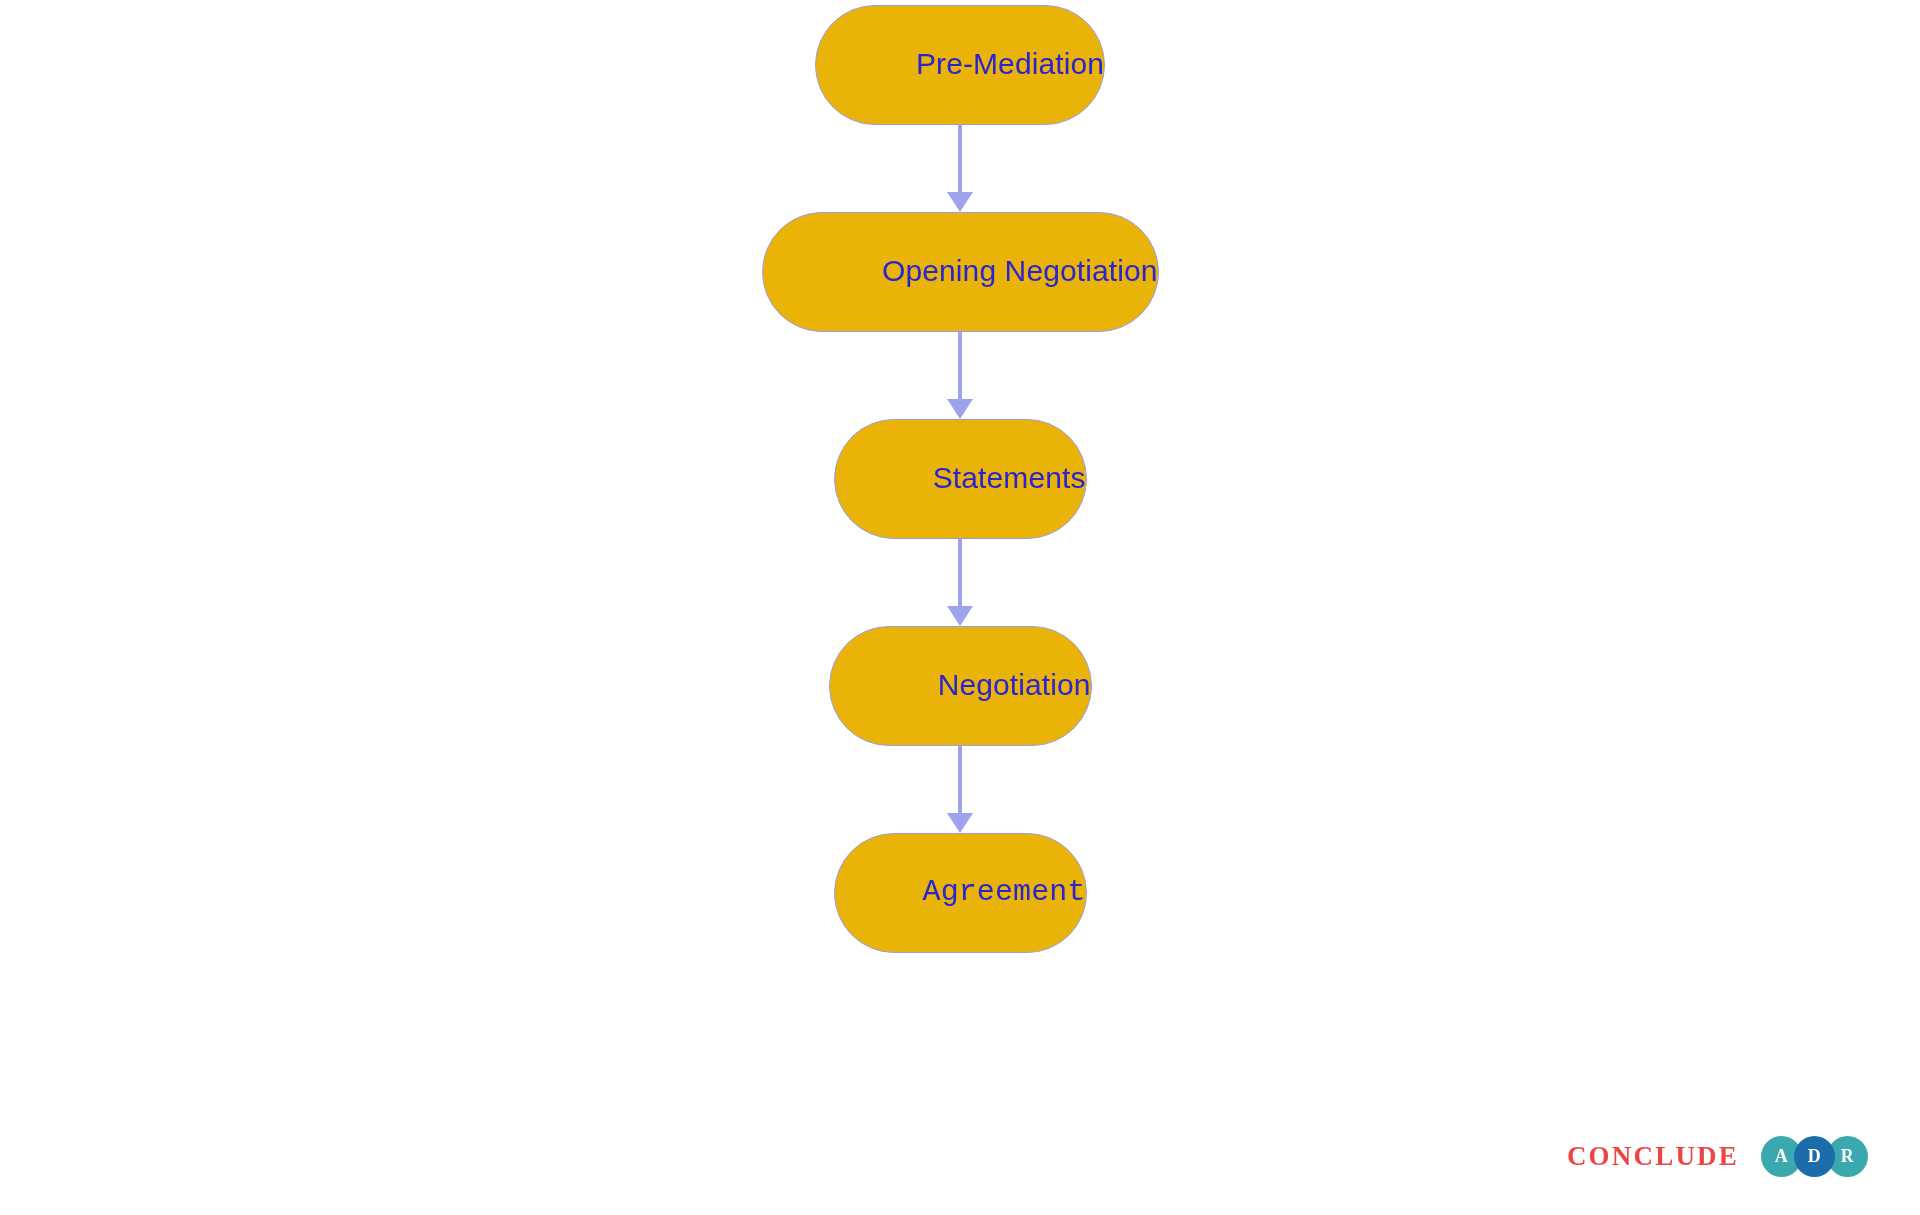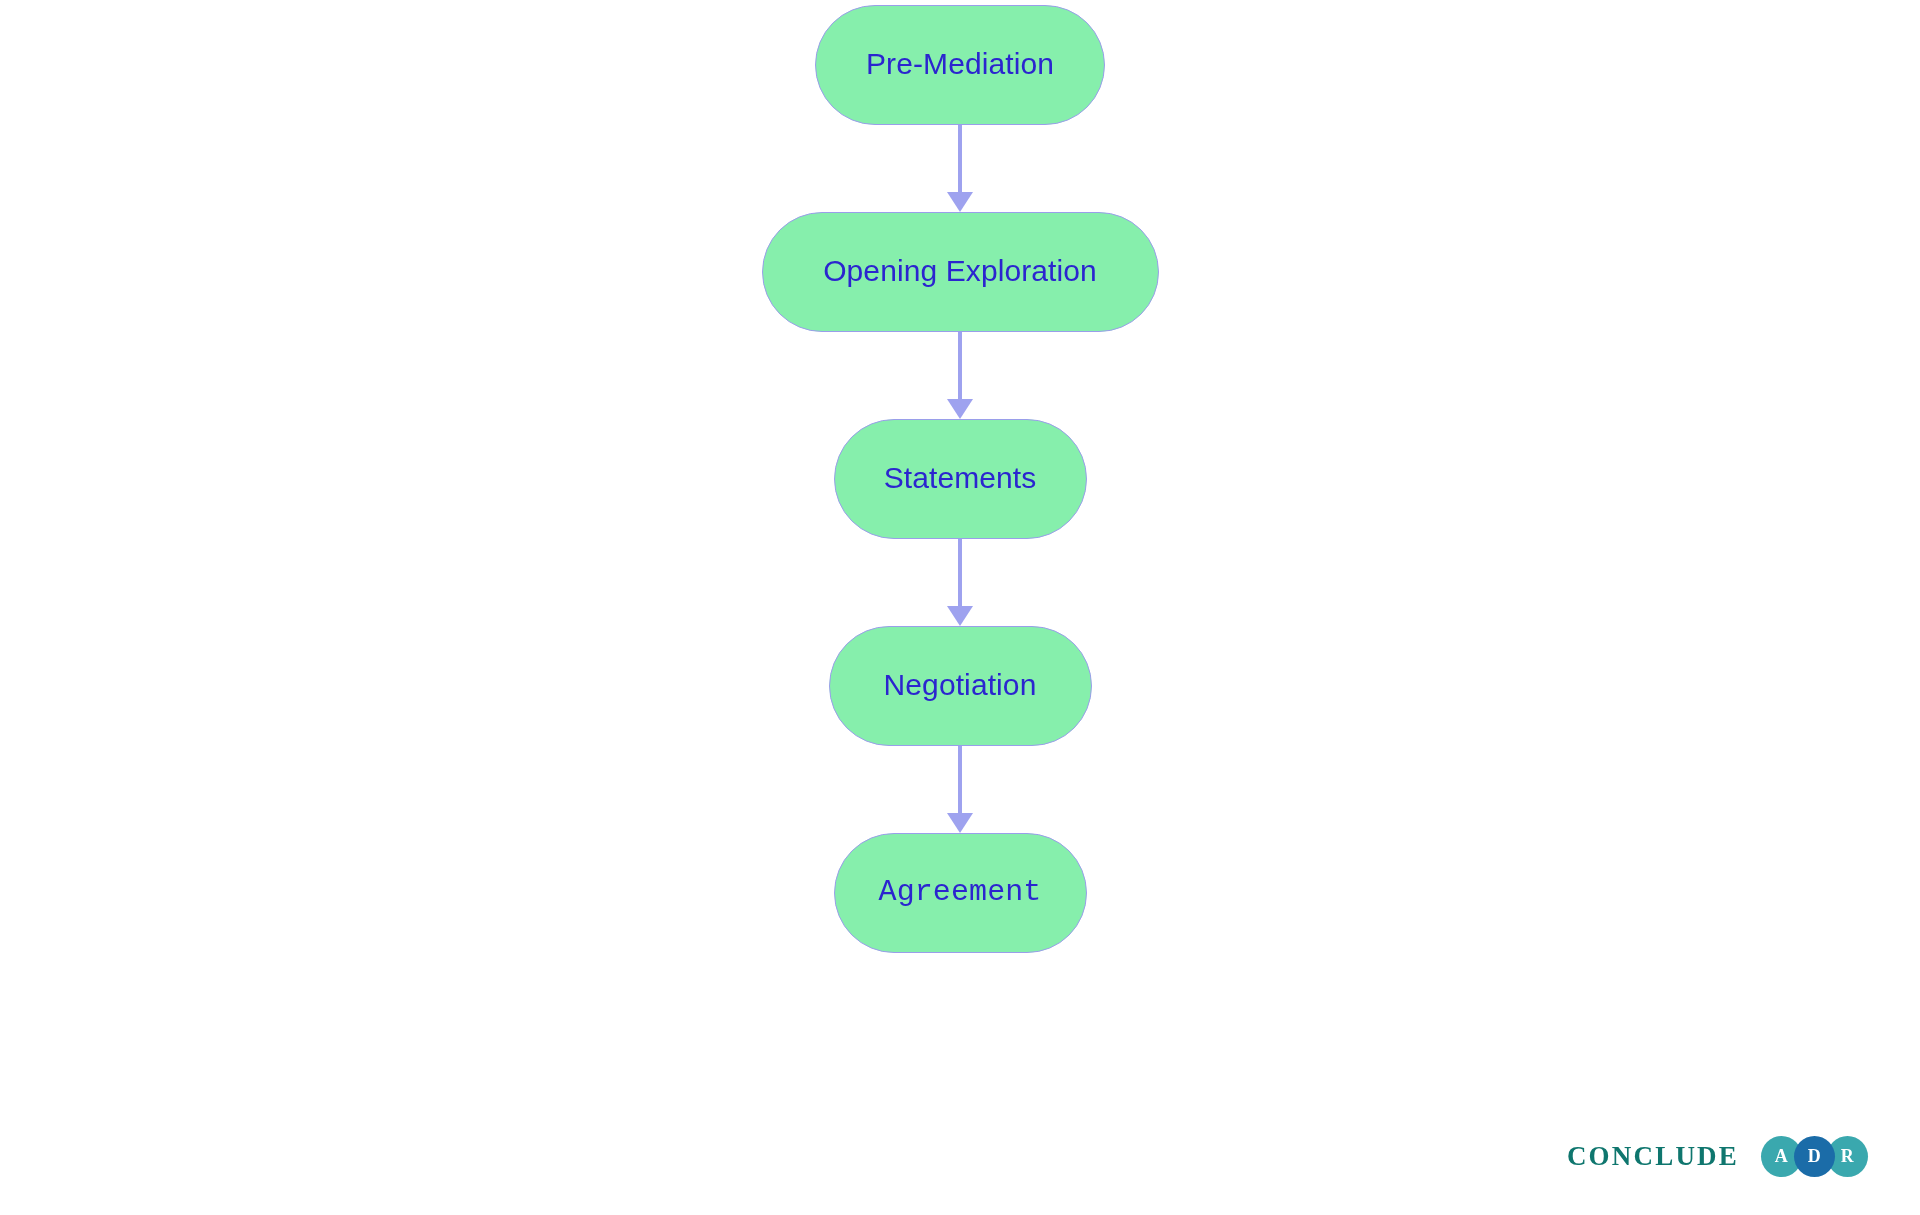--- a/index.html
+++ b/index.html
@@ -28,27 +28,27 @@
     left: 0;
     top: 0;
     width: 1920px;
     display: flex;
     flex-direction: column;
     align-items: center;
   }
 
   .node {
     box-sizing: border-box;
-    background: #86efac;
+    background: #eab308;
     border: 1.6px solid #9a9eea;
     border-radius: 999px;
     color: #2b25cf;
     display: flex;
     align-items: center;
-    justify-content: center;
+    justify-content: flex-end;
     font-family: "Liberation Sans", sans-serif;
     font-size: 30px;
     font-weight: 400;
     letter-spacing: 0.1px;
     white-space: nowrap;
     height: 120px;
   }
 
   .node-label {
     display: block;
@@ -93,21 +93,21 @@
     right: 52px;
     bottom: 38px;
     display: flex;
     align-items: center;
   }
   .logo-wordmark {
     font-family: "Liberation Serif", serif;
     font-weight: 700;
     font-size: 27px;
     letter-spacing: 2.2px;
-    color: #0f766e;
+    color: #ef4444;
     margin-right: 22px;
     line-height: 1;
   }
   .logo-circles {
     position: relative;
     display: flex;
     align-items: center;
   }
   .logo-circle {
     width: 41px;
@@ -136,21 +136,21 @@
     <div class="node node-0">
       <span class="node-label">Pre-Mediation</span>
     </div>
 
     <div class="connector gap-0">
       <div class="connector-line"></div>
       <div class="connector-head"></div>
     </div>
 
     <div class="node node-1">
-      <span class="node-label">Opening Exploration</span>
+      <span class="node-label">Opening Negotiation</span>
     </div>
 
     <div class="connector gap-1">
       <div class="connector-line"></div>
       <div class="connector-head"></div>
     </div>
 
     <div class="node node-2">
       <span class="node-label">Statements</span>
     </div>

